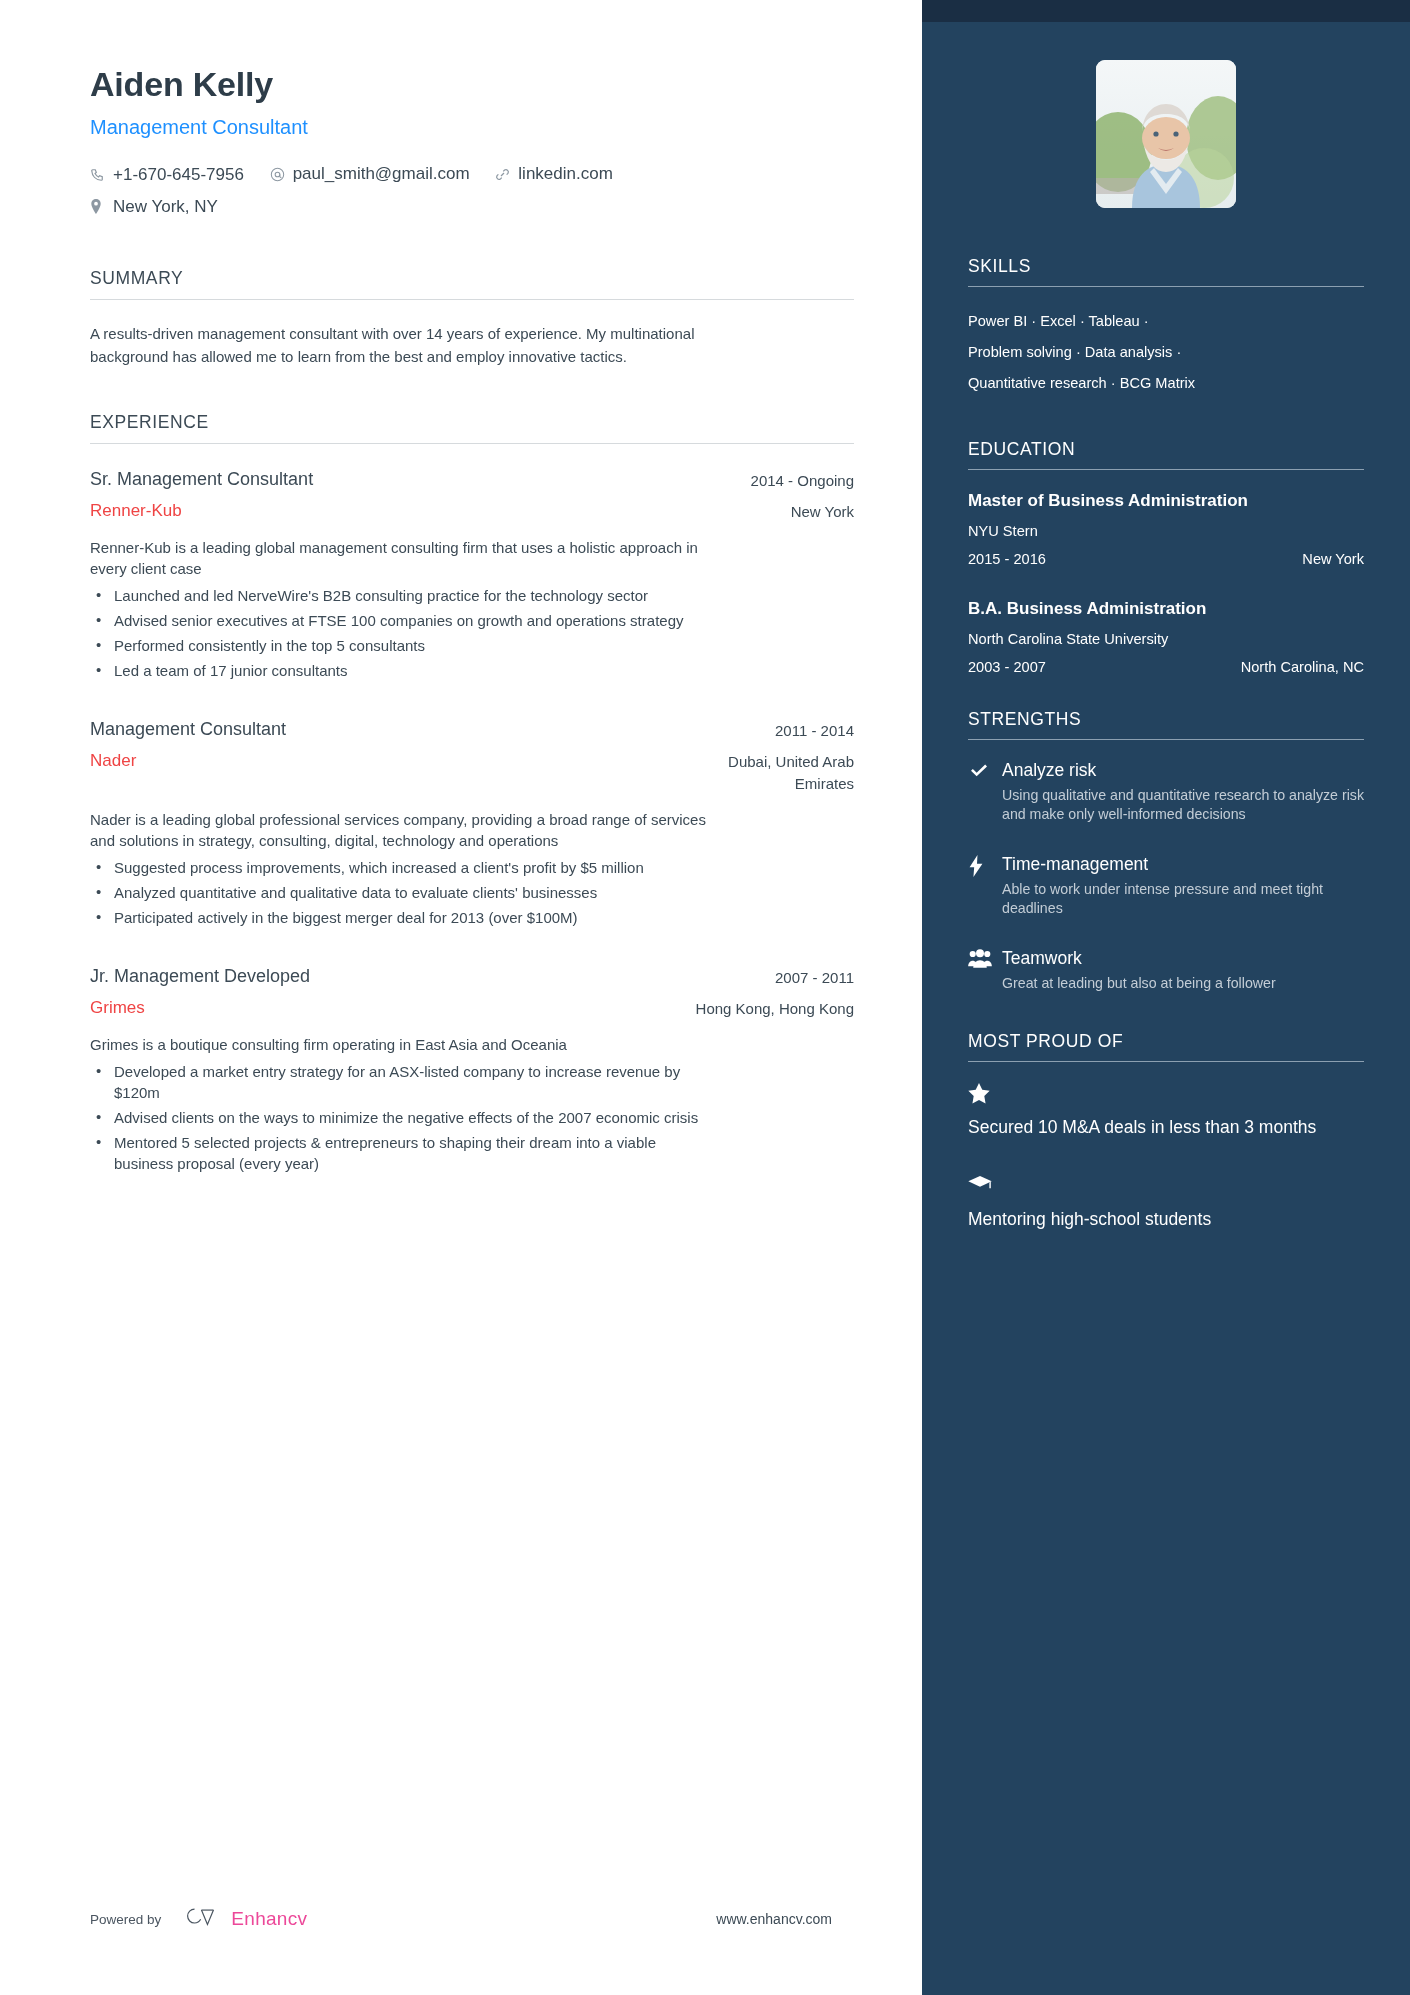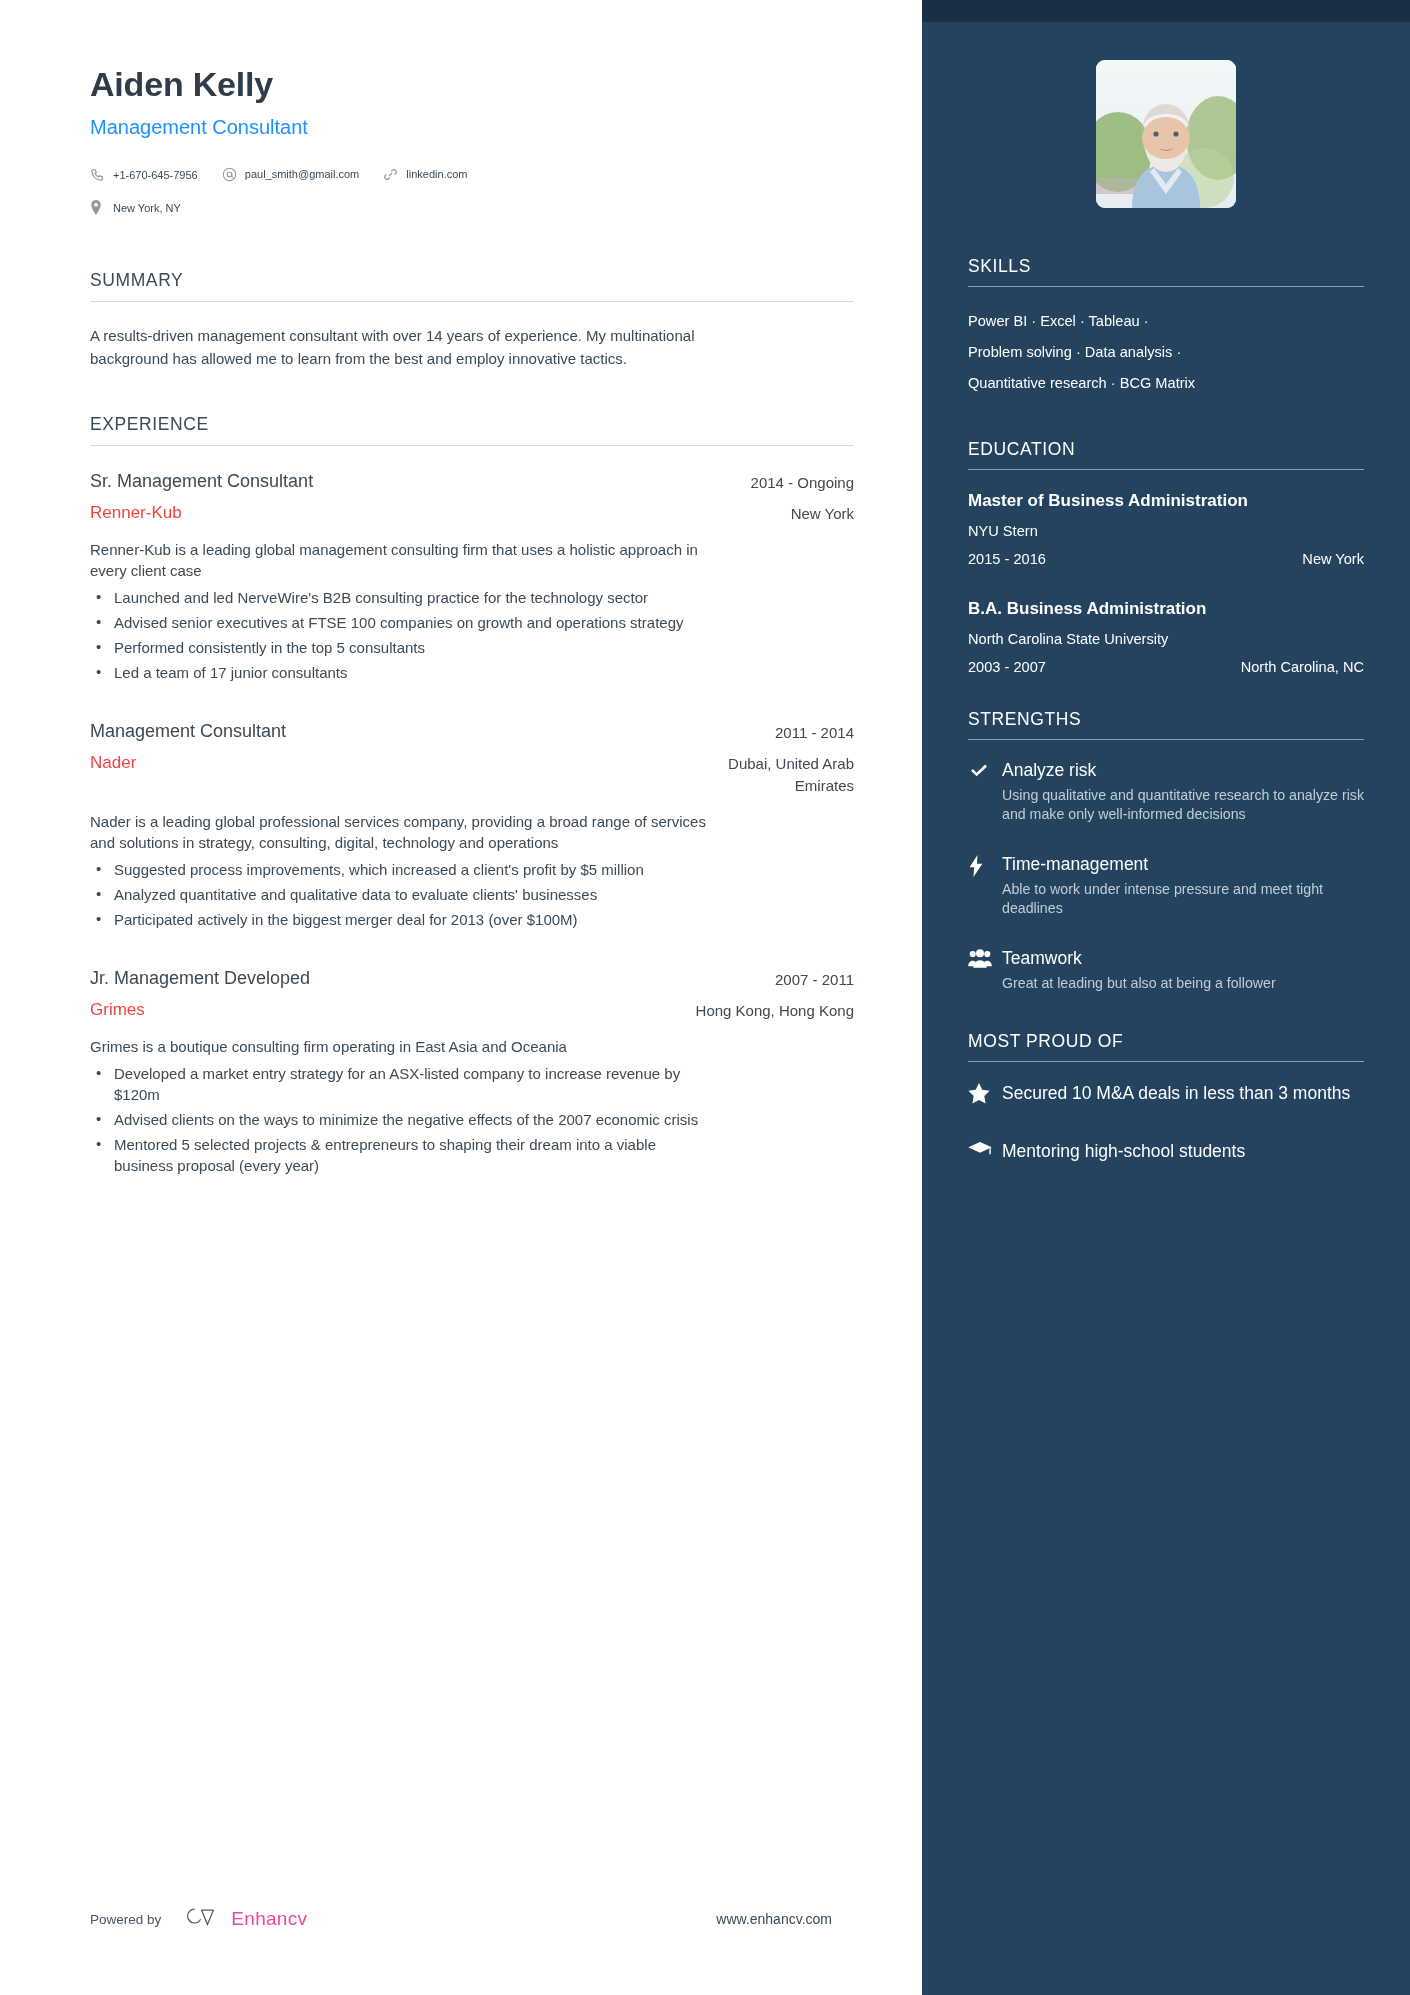--- a/index.html
+++ b/index.html
@@ -110,21 +110,21 @@
     font-size: 17.5px;
     line-height: 22px;
     margin-bottom: 5px;
   }
   .s-desc {
     color: #c3cdd6;
     font-size: 14.2px;
     line-height: 19px;
   }
 
-  .proud-item { margin-bottom: 33px; display: flex; }
+  .proud-item { margin-bottom: 33px; display: flex; flex-direction: column; }
   .p-title {
     color: #ffffff;
     font-size: 17.5px;
     line-height: 25px;
   }
 
   
   .main {
     position: absolute;
     top: 0; left: 0;
@@ -141,21 +141,21 @@
   }
   .role {
     font-size: 20px;
     color: #1e90ff;
     margin-top: 7px;
     line-height: 28px;
   }
   .contacts {
     margin-top: 18px;
     color: #3c4a55;
-    font-size: 11px;
+    font-size: 17px;
     line-height: 30px;
     max-width: 640px;
   }
   .contact {
     display: inline-flex;
     align-items: center;
     margin-right: 21px;
     white-space: nowrap;
   }
   .c-ico {

